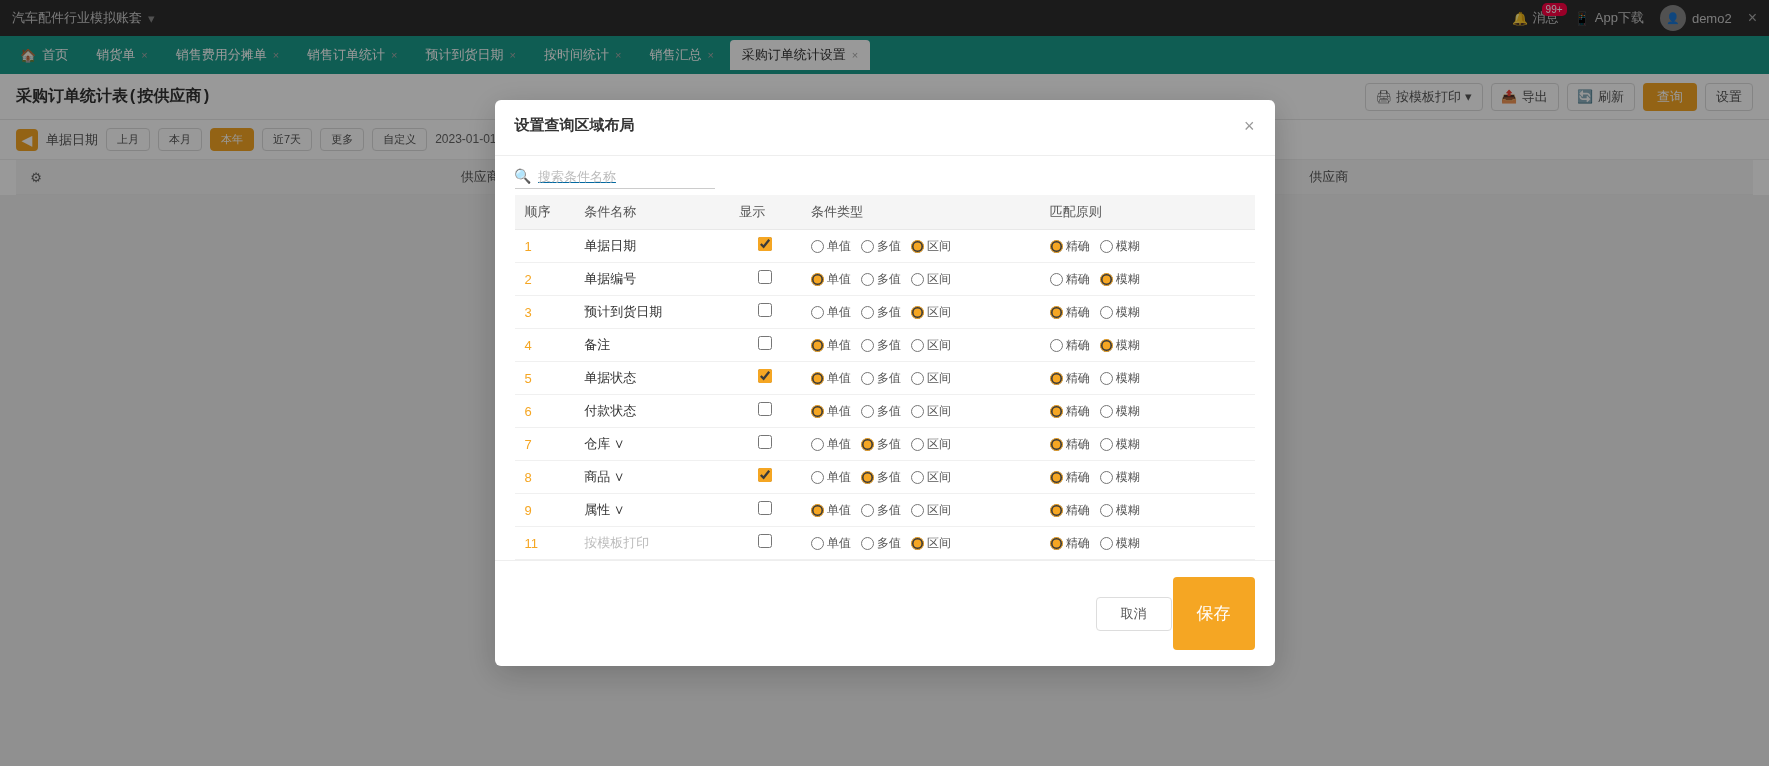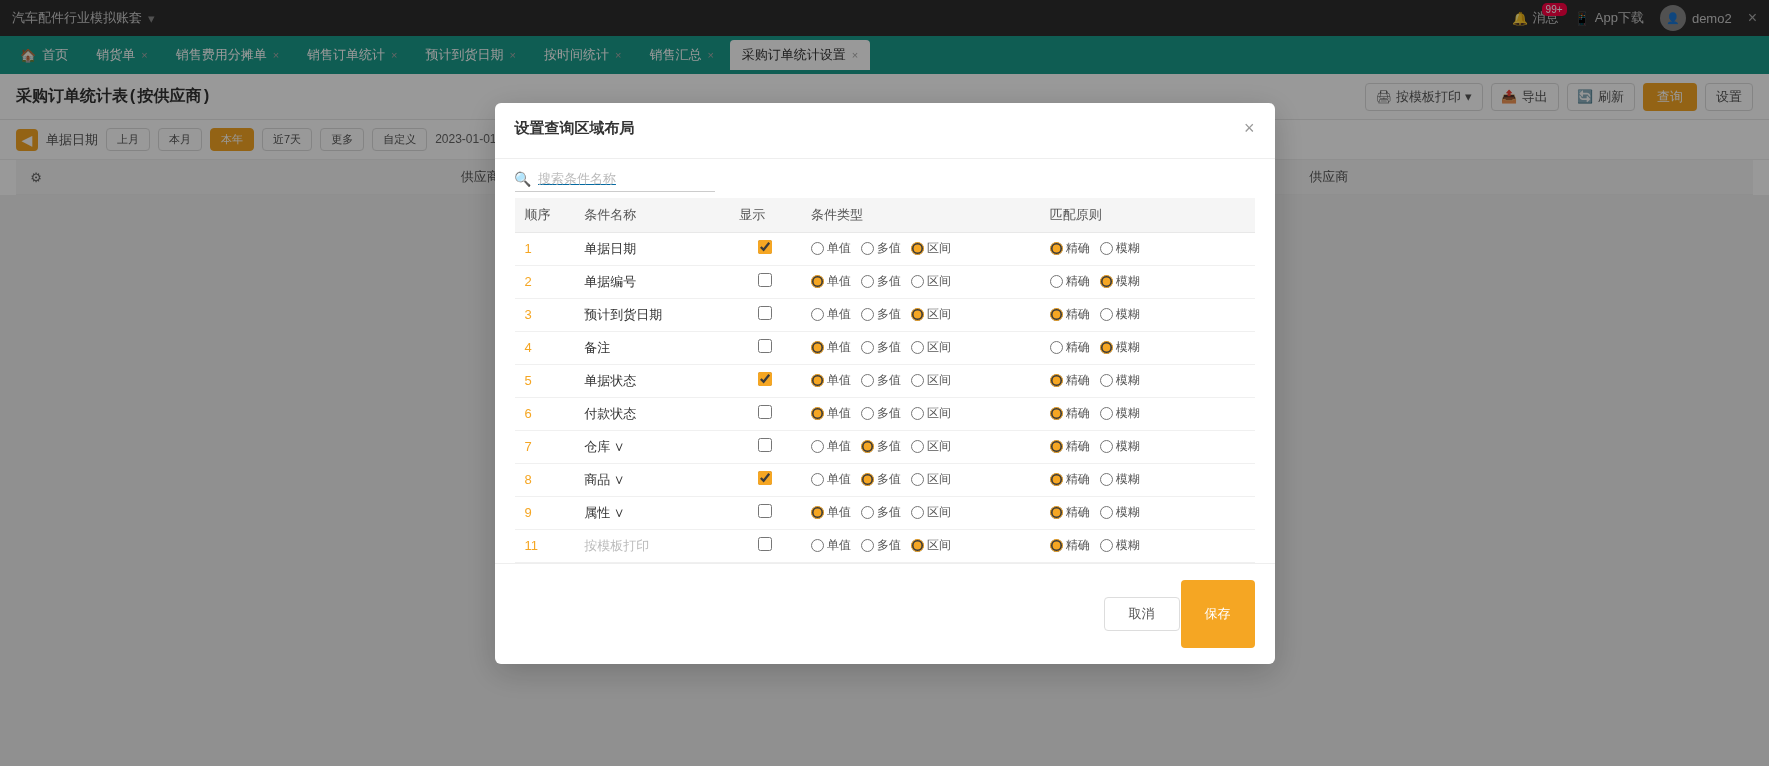--- a/index.html
+++ b/index.html
@@ -211,21 +211,21 @@
       cursor: pointer;
       font-size: 13px;
     }
     .btn-save {
       padding: 25px 24px;
       border: none;
       border-radius: 4px;
       background: #f5a623;
       color: #fff;
       cursor: pointer;
-      font-size: 13px;
+      font-size: 17px;
     }
 
     
     .row-partial td { color: #bbb; }
   </style>
 </head>
 <body>
 
 <div class="top-bar">
   <div class="top-bar-left">

